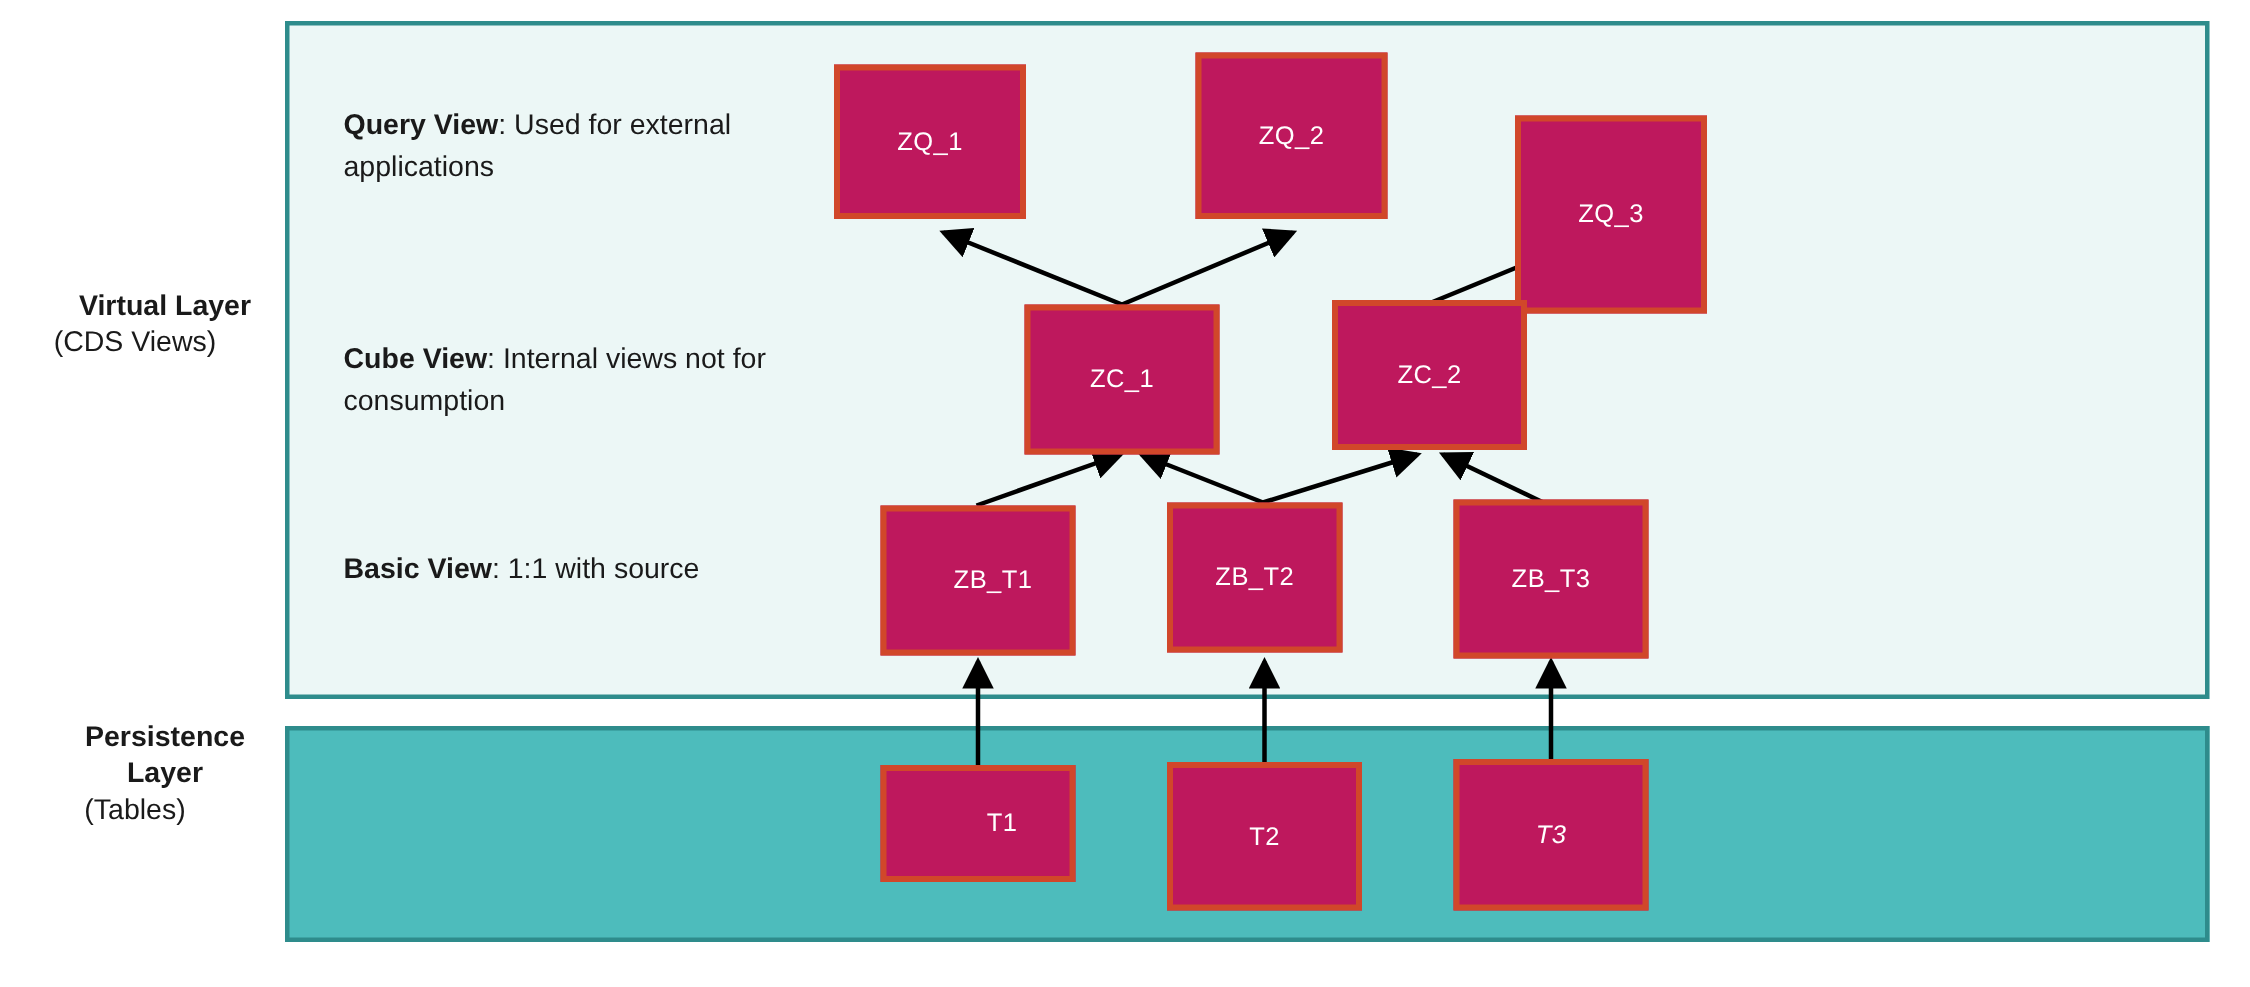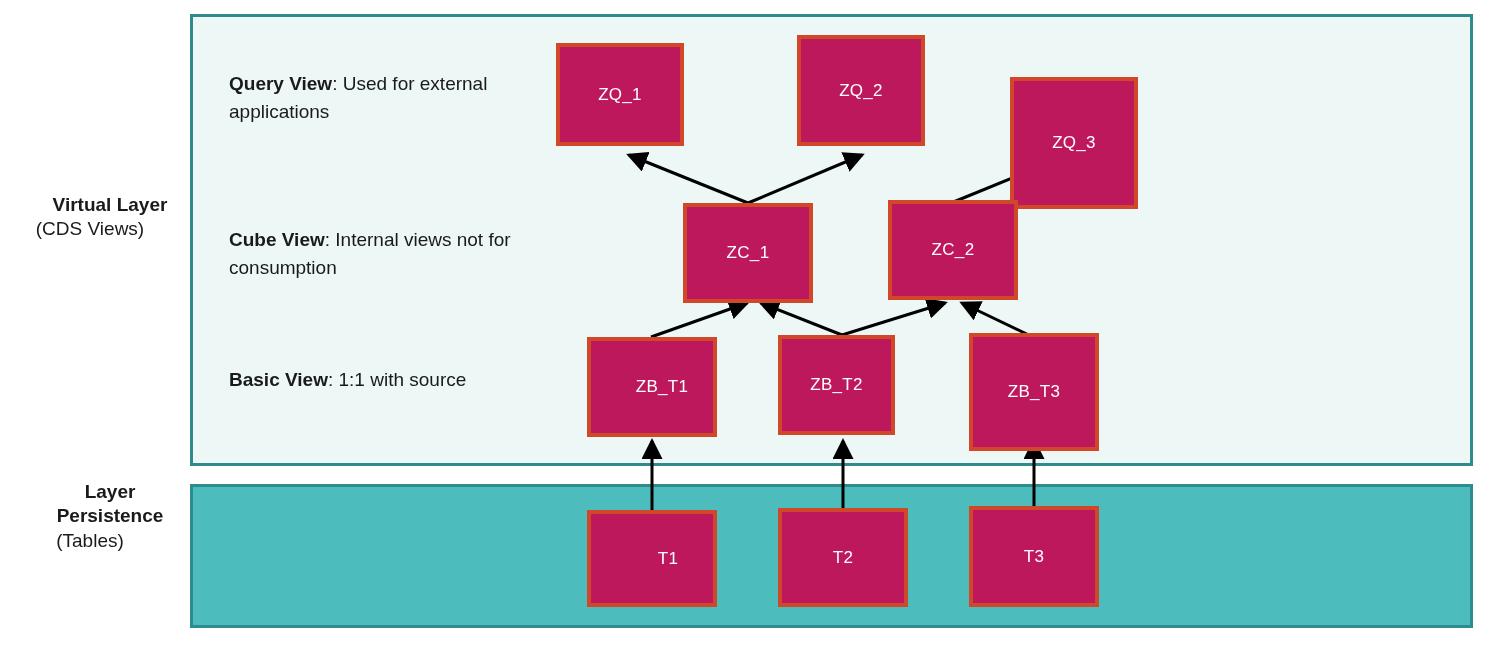--- a/index.html
+++ b/index.html
@@ -112,22 +112,22 @@
 
   <div class="layer-box" id="virtual-layer-box"></div>
   <div class="layer-box" id="persistence-layer-box"></div>
 
   <div class="layer-caption" id="virtual-layer-caption">
     <span class="strong">Virtual Layer</span>
     <span class="sub">(CDS Views)</span>
   </div>
 
   <div class="layer-caption" id="persistence-layer-caption">
+    <span class="strong">Persistence</span>
     <span class="strong">Layer</span>
-    <span class="strong">Persistence</span>
     <span class="sub">(Tables)</span>
   </div>
 
   <div class="row-desc" id="desc-query">
     <b>Query View</b><span>: Used for external applications</span>
   </div>
   <div class="row-desc" id="desc-cube">
     <b>Cube View</b><span>: Internal views not for consumption</span>
   </div>
   <div class="row-desc" id="desc-basic">
@@ -180,27 +180,27 @@
   <div class="node" style="left:888px; top:200px; width:130px; height:100px;">
     <span>ZC_2</span>
   </div>
 
   <div class="node" style="left:587px; top:337px; width:130px; height:100px;padding-left:20px;">
     <span>ZB_T1</span>
   </div>
   <div class="node" style="left:778px; top:335px; width:117px; height:100px;">
     <span>ZB_T2</span>
   </div>
-  <div class="node" style="left:969px; top:333px; width:130px; height:118px;">
+  <div class="node" style="left:969px; top:333px; width:130px; height:106px;">
     <span>ZB_T3</span>
   </div>
 
-  <div class="node" style="left:587px; top:510px; width:130px; height:97px;padding-left:32px;">
+  <div class="node" style="left:587px; top:510px; width:130px; height:78px;padding-left:32px;">
     <span>T1</span>
   </div>
   <div class="node" style="left:778px; top:508px; width:130px; height:99px;">
     <span>T2</span>
   </div>
-  <div class="node" style="left:969px; top:506px; width:130px; height:101px;">
+  <div class="node" style="left:969px; top:506px; width:130px; height:101px;font-style:italic;">
     <span>T3</span>
   </div>
 
 </div>
 
 </body></html>

